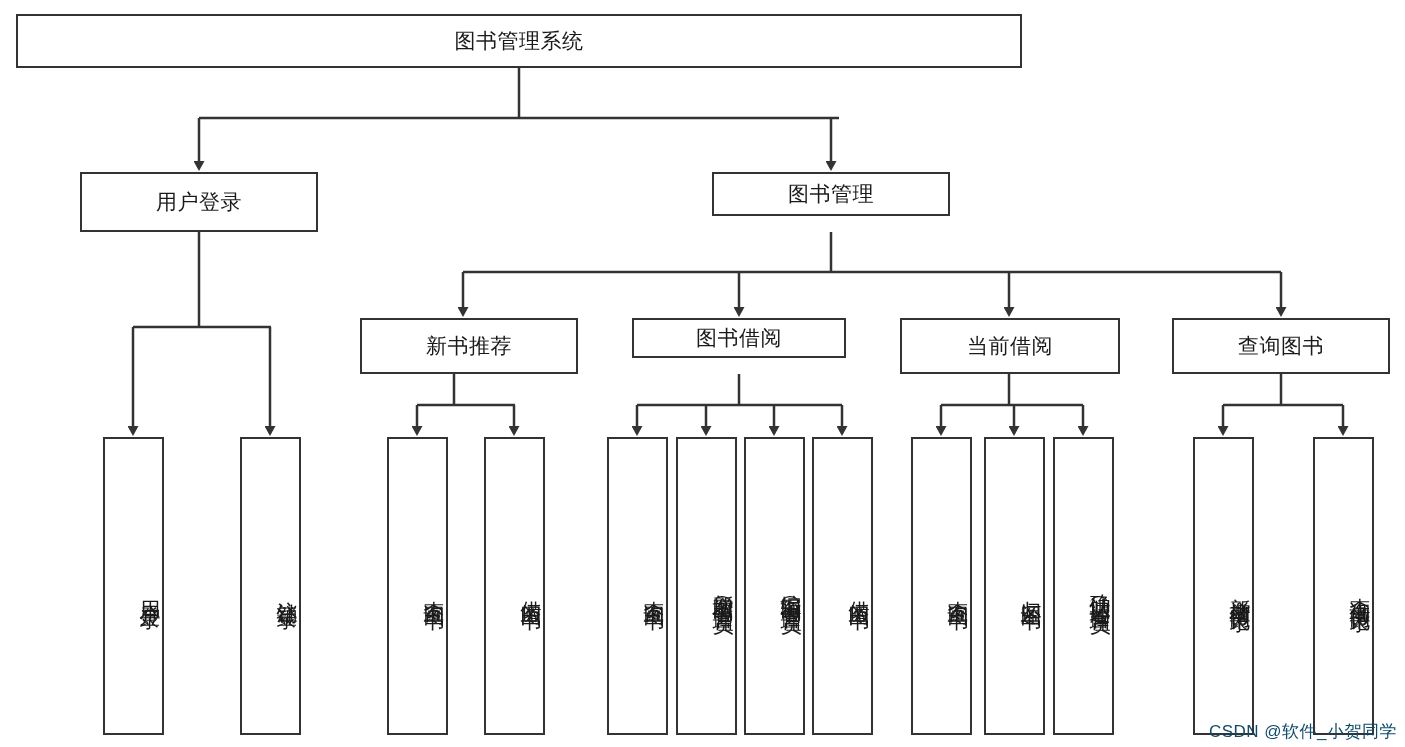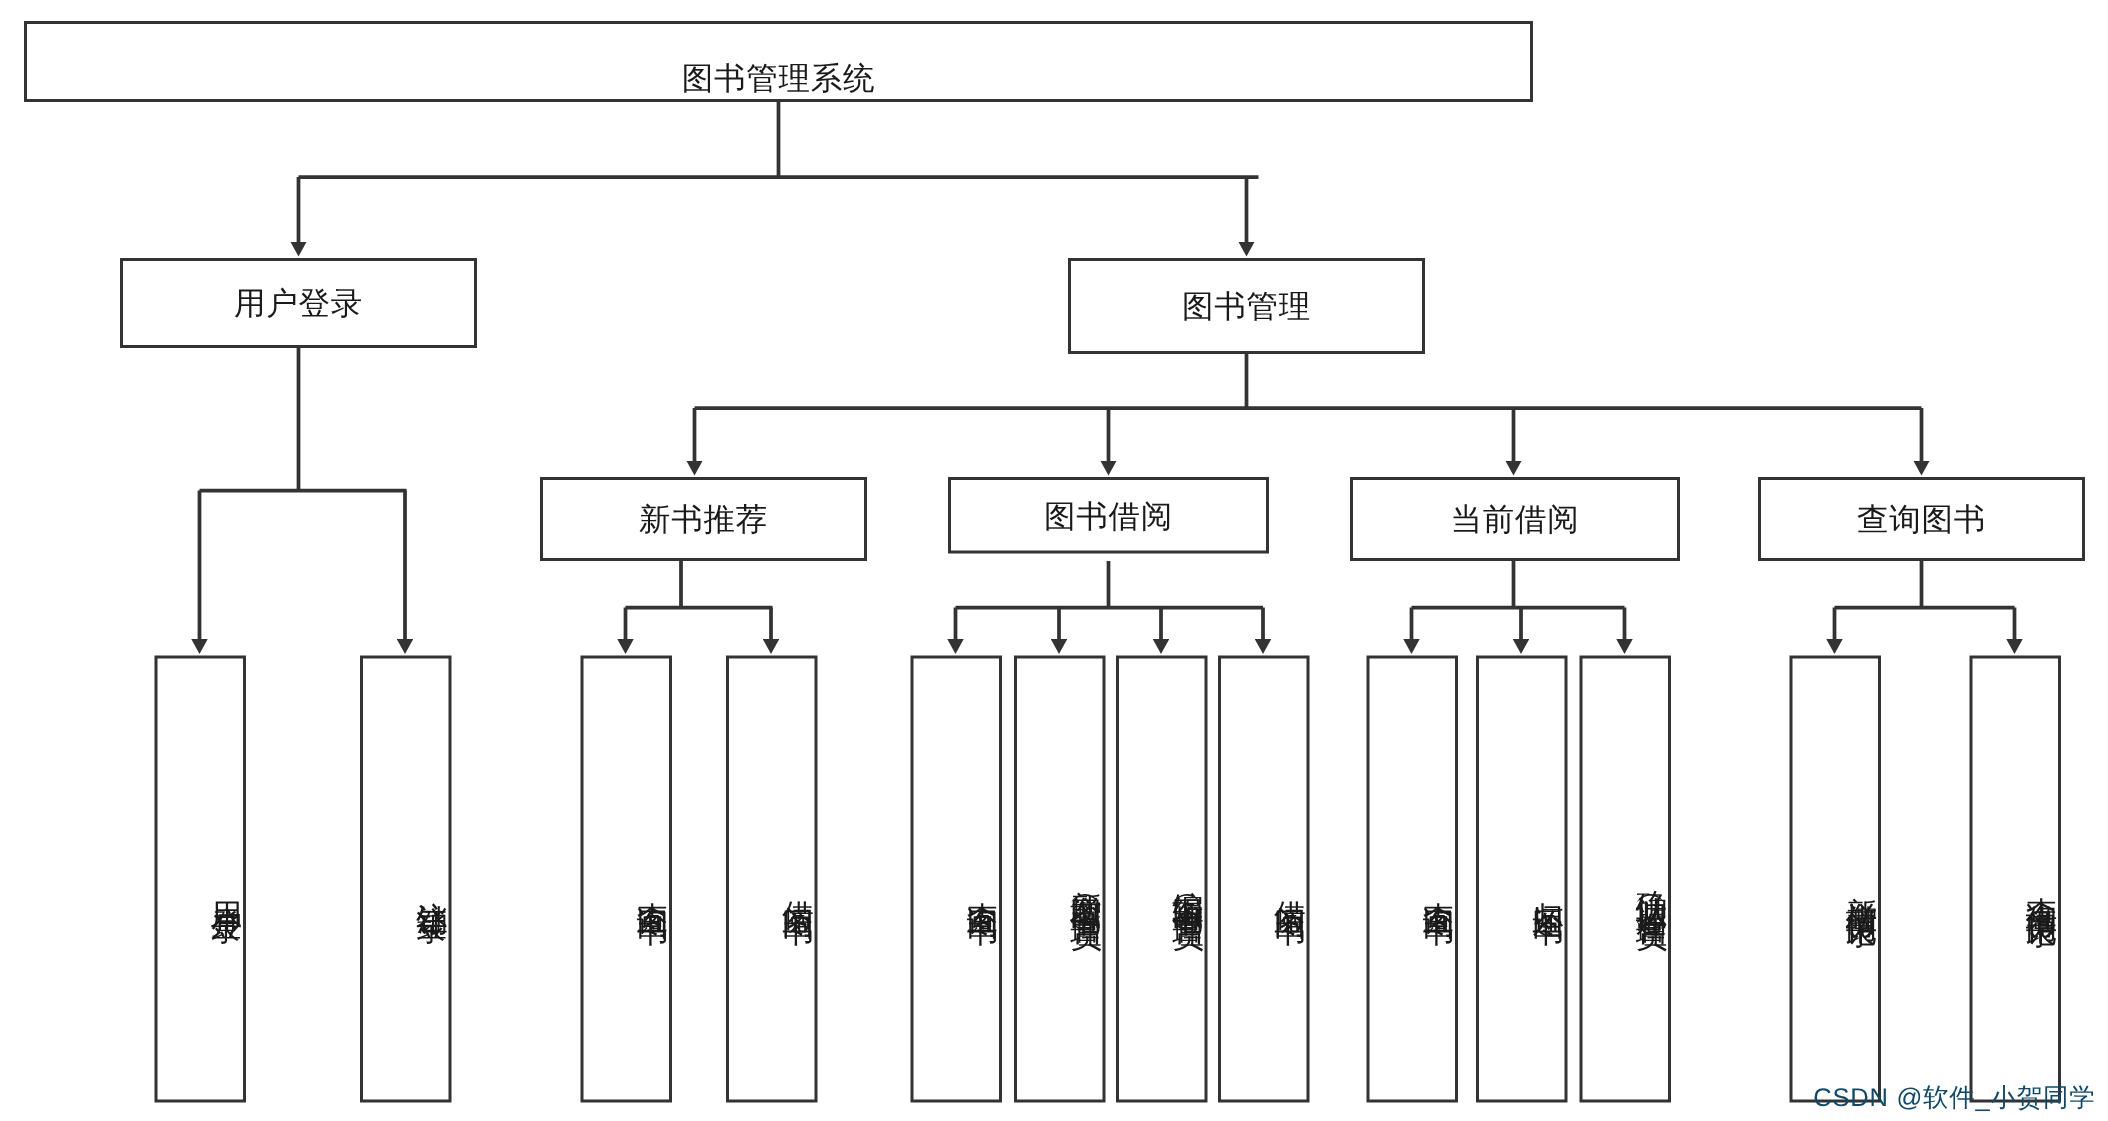--- a/index.html
+++ b/index.html
@@ -116,35 +116,35 @@
       <path d="M1014,405 L1014,427" marker-end="url(#arrow)"></path>
       <path d="M1083,405 L1083,427" marker-end="url(#arrow)"></path>
 
       <path d="M1281,374 L1281,405"></path>
       <path d="M1223,405 L1343,405"></path>
       <path d="M1223,405 L1223,427" marker-end="url(#arrow)"></path>
       <path d="M1343,405 L1343,427" marker-end="url(#arrow)"></path>
     </g>
   </svg>
 
-  <div class="node horiz" style="left:16px; top:14px; width:1006px; height:54px;align-items:flex-end;">
+  <div class="node horiz" style="left:16px; top:14px; width:1006px; height:54px;">
     <span>图书管理系统</span>
   </div>
 
   <div class="node horiz" style="left:80px; top:172px; width:238px; height:60px;">
     <span>用户登录</span>
   </div>
-  <div class="node horiz" style="left:712px; top:172px; width:238px; height:64px;">
+  <div class="node horiz" style="left:712px; top:172px; width:238px; height:44px;">
     <span>图书管理</span>
   </div>
 
   <div class="node horiz" style="left:360px; top:318px; width:218px; height:56px;">
     <span>新书推荐</span>
   </div>
-  <div class="node horiz" style="left:632px; top:318px; width:214px; height:51px;">
+  <div class="node horiz" style="left:632px; top:318px; width:214px; height:40px;">
     <span>图书借阅</span>
   </div>
   <div class="node horiz" style="left:900px; top:318px; width:220px; height:56px;text-align:right;">
     <span>当前借阅</span>
   </div>
   <div class="node horiz" style="left:1172px; top:318px; width:218px; height:56px;">
     <span>查询图书</span>
   </div>
 
   <div class="node vert" style="left:103px; top:437px; width:61px; height:298px;">

